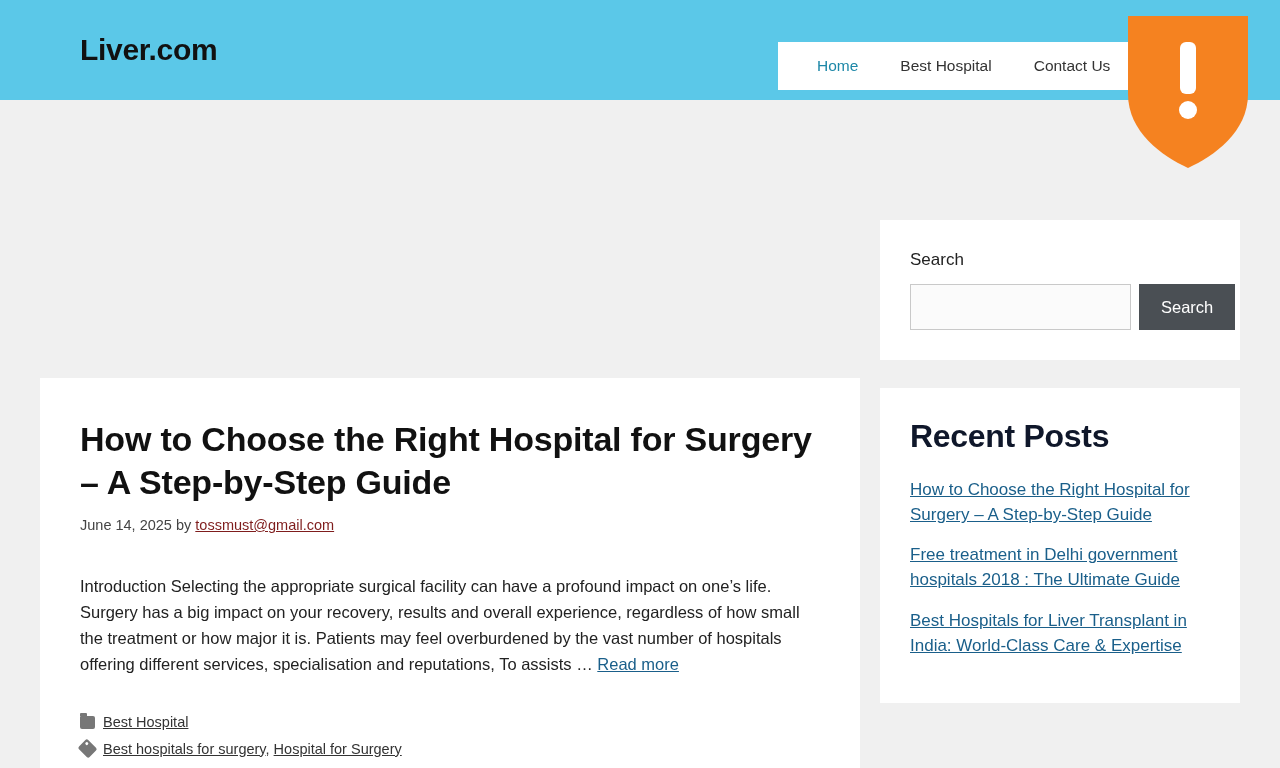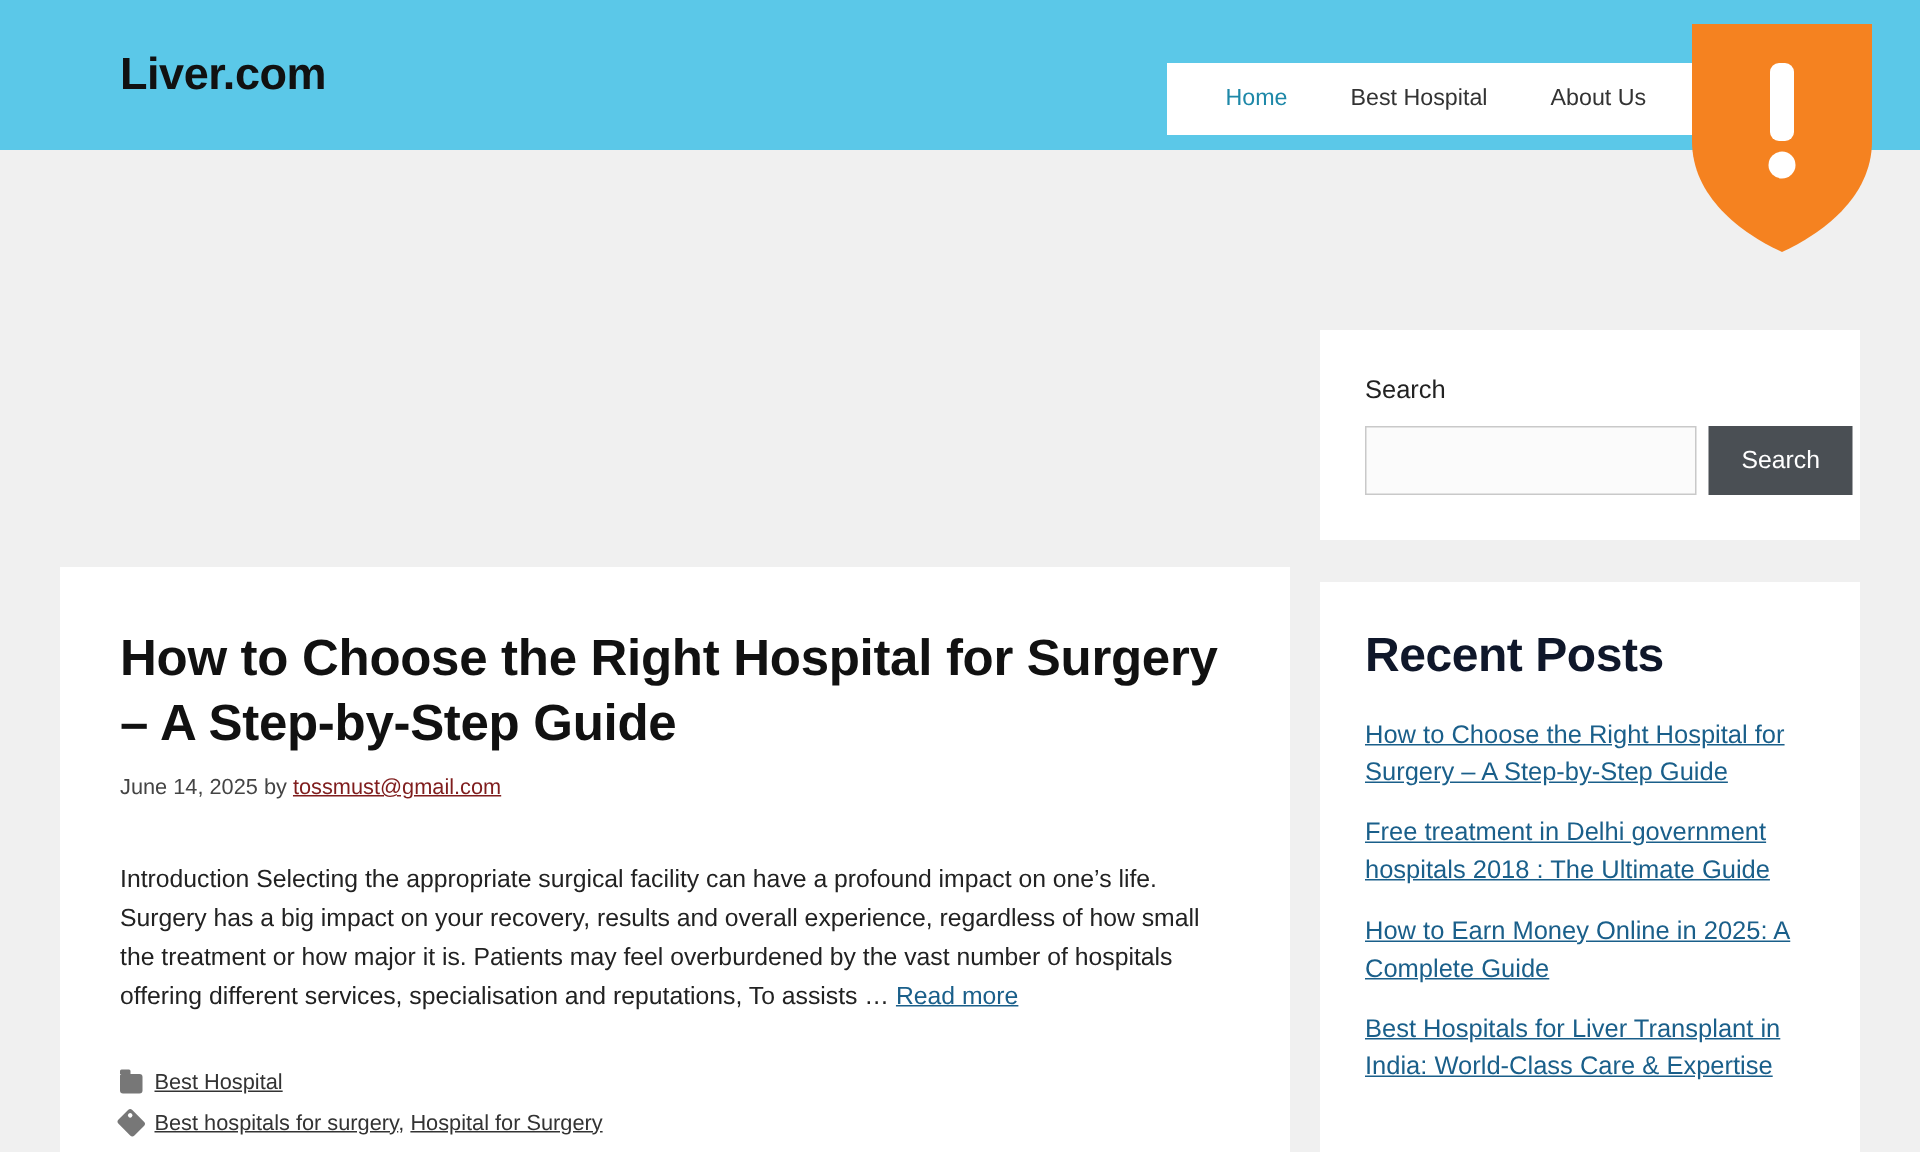--- a/index.html
+++ b/index.html
@@ -235,21 +235,20 @@
 <body>
 
 <div class="page">
 
   <div class="site-header">
     <div class="site-title">Liver.com</div>
 
     <div class="nav-wrap">
       <a class="nav-item active" href="#">Home</a>
       <a class="nav-item" href="#">Best Hospital</a>
-      <a class="nav-item" href="#">About Us</a>
       <a class="nav-item" href="#">Contact Us</a>
     </div>
   </div>
 
   <div class="content-area">
 
     <div class="main-col">
       <div class="ad-slot"></div>
 
       <div class="article-card">
@@ -287,21 +286,20 @@
           <input class="search-input" type="text" placeholder="" style="">
           <button class="search-btn">Search</button>
         </div>
       </div>
 
       <div class="widget">
         <h2 class="widget-title">Recent Posts</h2>
         <ul class="post-list">
           <li><a href="#">How to Choose the Right Hospital for Surgery – A Step-by-Step Guide</a></li>
           <li><a href="#">Free treatment in Delhi government hospitals 2018 : The Ultimate Guide</a></li>
-          <li><a href="#">How to Earn Money Online in 2025: A Complete Guide</a></li>
           <li><a href="#">Best Hospitals for Liver Transplant in India: World-Class Care &amp; Expertise</a></li>
         </ul>
       </div>
 
     </div>
   </div>
 
   <div class="shield-badge">
     <svg width="120" height="152" viewBox="0 0 120 152">
       <path d="M0 0 H120 V78 C120 116 86 140 60 152 C34 140 0 116 0 78 Z" fill="#f58220"></path>

